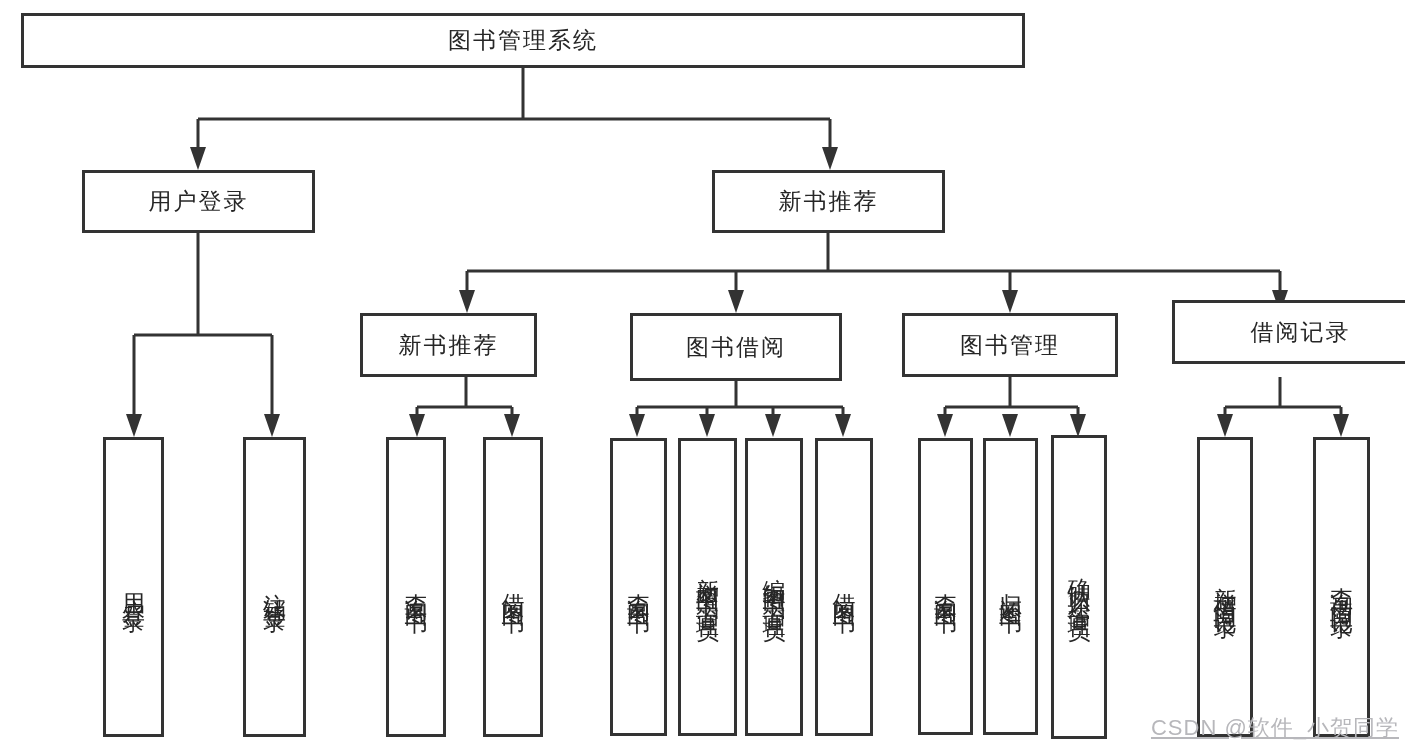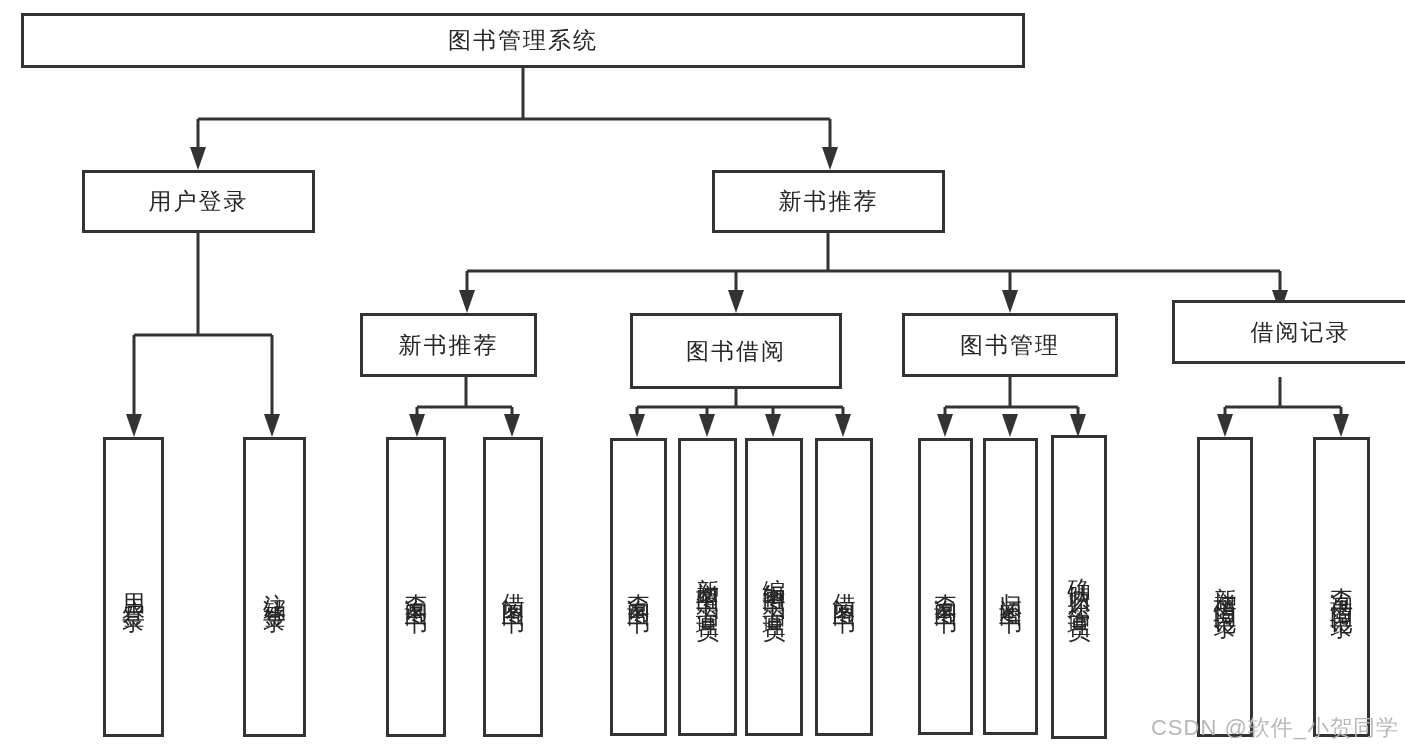--- a/index.html
+++ b/index.html
@@ -43,20 +43,21 @@
   }
   #watermark {
     position: absolute;
     right: 6px;
     bottom: 4px;
     font-size: 22px;
     color: #b7b7bb;
     letter-spacing: 1px;
     z-index: 3;
     white-space: nowrap;
+    text-decoration: underline;
   }
 </style>
 </head>
 <body>
 
 <div id="canvas">
 
   <svg id="connectors" viewBox="0 0 1405 747" xmlns="http://www.w3.org/2000/svg">
     <defs>
       <path id="ah" d="M0 0 L -8 -23 L 8 -23 Z" fill="#333333"></path>
@@ -89,21 +90,21 @@
     <use href="#ah" transform="translate(1225,437)"></use>
     <use href="#ah" transform="translate(1341,437)"></use>
   </svg>
 
   <div class="node hnode" style="left:21px; top:13px; width:1004px; height:55px">图书管理系统</div>
 
   <div class="node hnode" style="left:82px; top:170px; width:233px; height:63px">用户登录</div>
   <div class="node hnode" style="left:712px; top:170px; width:233px; height:63px">新书推荐</div>
 
   <div class="node hnode" style="left:360px; top:313px; width:177px; height:64px">新书推荐</div>
-  <div class="node hnode" style="left:630px; top:313px; width:212px; height:76px">图书借阅</div>
+  <div class="node hnode" style="left:630px; top:313px; width:212px; height:68px">图书借阅</div>
   <div class="node hnode" style="left:902px; top:313px; width:216px; height:64px">图书管理</div>
   <div class="node hnode" style="left:1172px; top:300px; width:257px; height:64px">借阅记录</div>
 
   <div class="node vnode" style="left:103px; top:437px; width:61px; height:300px">用户登录</div>
   <div class="node vnode" style="left:243px; top:437px; width:63px; height:300px">注销登录</div>
 
   <div class="node vnode" style="left:386px; top:437px; width:60px; height:300px">查询图书</div>
   <div class="node vnode" style="left:483px; top:437px; width:60px; height:300px">借阅图书</div>
 
   <div class="node vnode" style="left:610px; top:438px; width:57px; height:298px">查询图书</div>

